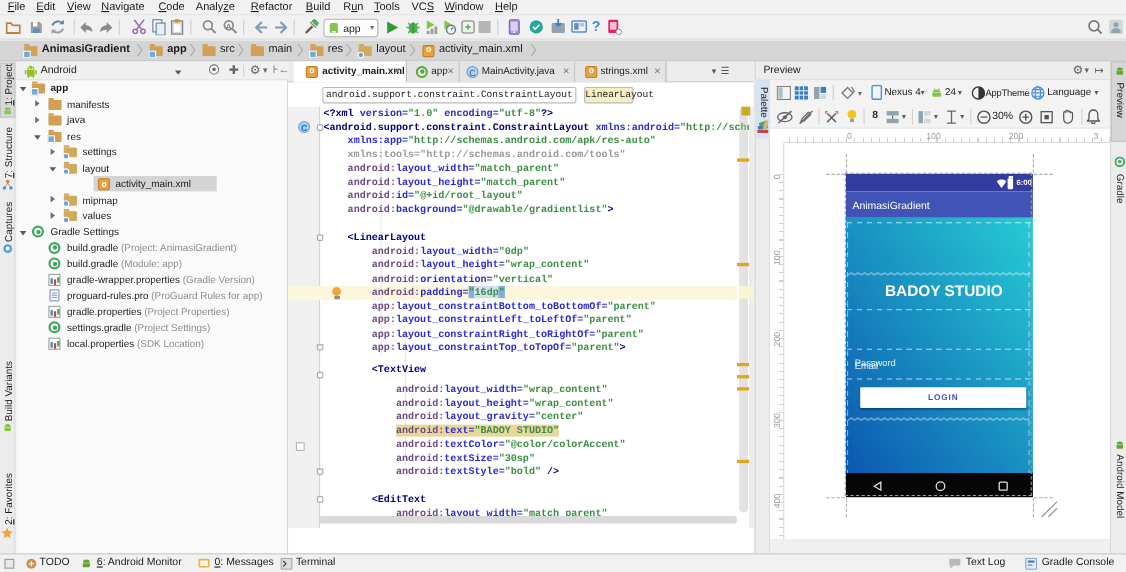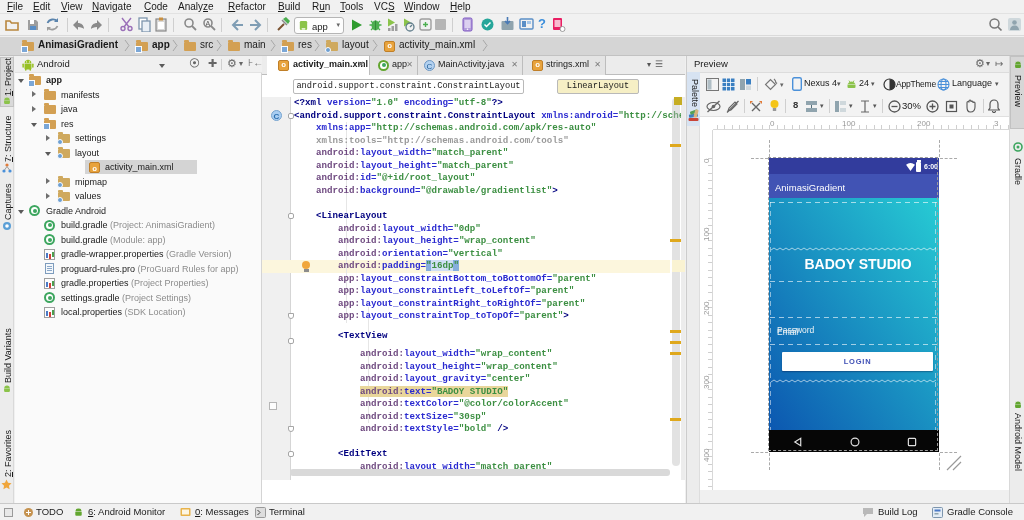--- a/index.html
+++ b/index.html
@@ -370,21 +370,21 @@
         <span style="position:absolute;left:60px">mipmap</span>
       </div>
 <div class="trow" style="top:116px">
         <div class="arrow-e" style="left:31px;top:3.5px"></div>
         <div class="fico fres" style="left:43px"></div>
         <span style="position:absolute;left:60px">values</span>
       </div>
 <div class="trow" style="top:130.5px">
         <div class="arrow-d" style="left:3px;top:4px"></div>
         <div class="grico" style="left:14px"></div>
-        <span style="position:absolute;left:31px">Gradle Android</span>
+        <span style="position:absolute;left:31px">Gradle Settings</span>
       </div>
 <div class="trow" style="top:145px">
         <div class="grico" style="left:29px"></div>
         <span style="position:absolute;left:46px">build.gradle <span class="gray">(Project: AnimasiGradient)</span></span>
       </div>
 <div class="trow" style="top:159.5px">
         <div class="grico" style="left:29px"></div>
         <span style="position:absolute;left:46px">build.gradle <span class="gray">(Module: app)</span></span>
       </div>
 <div class="trow" style="top:174px">
@@ -430,21 +430,21 @@
 <div class="tab" style="left:261px;width:83px">
         <div class="xmlico" style="left:9px;top:3.5px"></div>
         <span class="tx" style="left:23px">strings.xml</span>
         <span class="tclose" style="position:absolute;right:4px;top:4px">✕</span>
       </div>
 <span class="abs" style="left:385px;top:4px;color:#555;font-size:8px">▾</span>
       <span class="abs" style="left:393px;top:3px;color:#555;font-size:9px">☰</span>
 </div>
 <div id="xmlcrumbs">
 <div class="xbox" style="left:31px;width:231px;line-height:13px;">android.support.constraint.ConstraintLayout</div>
-<div class="xbox hl" style="left:269px;width:82px;line-height:13px;margin-left:26px;">LinearLayout</div>
+<div class="xbox hl" style="left:269px;width:45px;line-height:13px;">LinearLayout</div>
 </div>
 <div id="gutter">
 <div class="abs" style="left:9px;top:13px;width:11px;height:11px;border-radius:50%;background:#a9cdf1;border:1px solid #77a4cf;font-size:8px;font-weight:bold;color:#2a6eae;text-align:center;line-height:11px;">C</div>
 </div>
 <div class="abs" style="left:0;top:204.15px;width:408px;height:12.55px;background:#fcf6dd;"></div>
 <div class="abs" style="left:39px;top:204.5px;width:10px;height:12px;">
   <div class="abs" style="left:1px;top:0;width:8px;height:8px;border-radius:50%;background:#f0a63c;"></div>
   <div class="abs" style="left:2.5px;top:8px;width:5px;height:3.5px;background:#8c8c8c;"></div>
 </div>
 <div id="code">
@@ -752,20 +752,20 @@
     </svg>
 <span style="left:195px"><u>0</u>: Messages</span>
 <svg class="abs" style="left:255px;top:3px" width="11" height="11" viewBox="0 0 11 11">
       <rect x="0.5" y="0.5" width="10" height="10" rx="1" fill="#ddd" stroke="#999"></rect>
       <path d="M2.5 3l2.5 2.5L2.5 8" stroke="#444" fill="none" stroke-width="1"></path>
     </svg>
 <span style="left:269px">Terminal</span>
 <svg class="abs" style="left:862px;top:3px" width="12" height="11" viewBox="0 0 12 11">
       <path d="M1 1h10v6H5L2 10V7H1z" fill="#b9b9b9"></path>
     </svg>
-<span style="left:878px">Build Log</span>
+<span style="left:878px">Text Log</span>
 <svg class="abs" style="left:932px;top:3px" width="11" height="11" viewBox="0 0 11 11">
       <rect x="0.5" y="0.5" width="10" height="10" rx="1" fill="#e3ecf5" stroke="#7d95ad"></rect>
       <rect x="2.5" y="2.5" width="6" height="2" fill="#4a79c6"></rect>
       <rect x="2.5" y="6" width="4" height="1.5" fill="#90a4ae"></rect>
     </svg>
 <span style="left:947px">Gradle Console</span>
 </div>
 
 </body></html>

